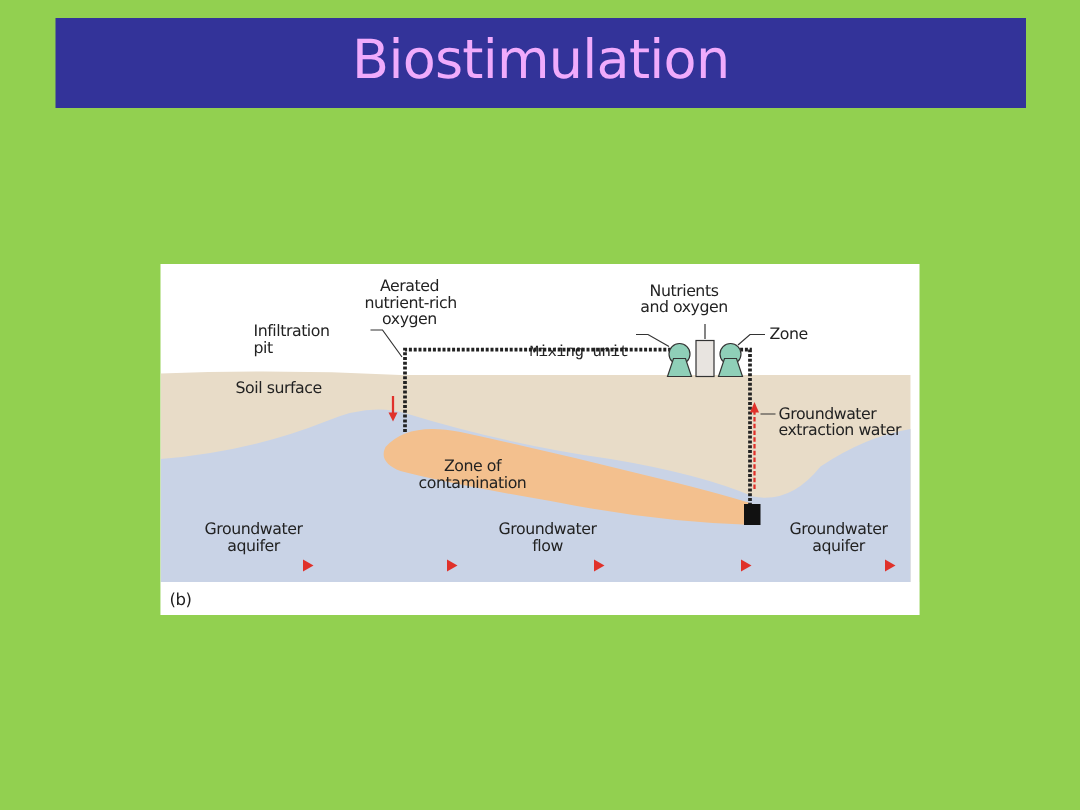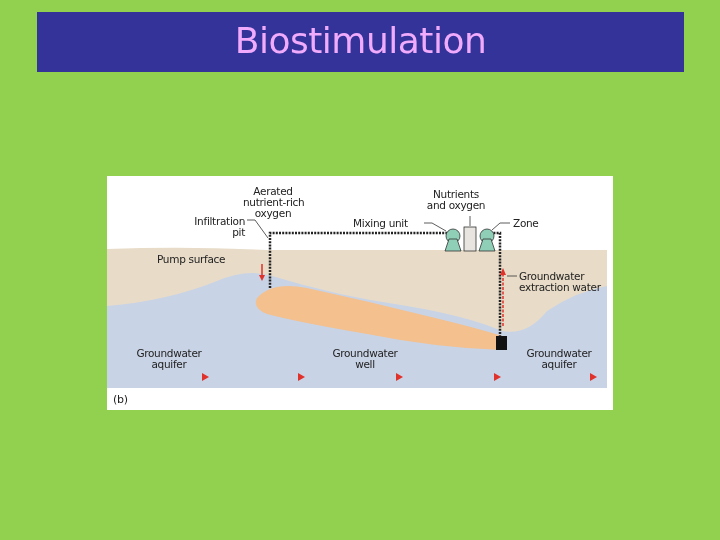--- a/index.html
+++ b/index.html
@@ -21,21 +21,21 @@
     position:absolute; left:107px; top:152px; width:506px; height:234px;
     background:#ffffff; overflow:hidden;margin-top:24px;
   }
   .figure svg { position:absolute; left:0; top:0; }
   .lbl {
     position:absolute; font-size:10.5px; color:#222; line-height:11px;
     font-family:"DejaVu Sans", sans-serif; letter-spacing:-0.3px;
     white-space:nowrap;
   }
   .c { text-align:center; }
-  .r { text-align:right; }
+  .r { }
 </style>
 </head>
 <body>
 
 <div class="title-bar">
   <span class="title">Biostimulation</span>
 </div>
 
 <div class="figure">
   <svg width="506" height="234" viewBox="0 0 506 234">
@@ -100,37 +100,41 @@
 
   <div class="lbl c" style="left:136px; top:10px; width:60px;">
     <div>Aerated</div>
     <div>nutrient-rich</div>
     <div>oxygen</div>
   </div>
   <div class="lbl r" style="left:62px; top:40px; width:76px;">
     <div>Infiltration</div>
     <div>pit</div>
   </div>
-  <div class="lbl" style="left:50px; top:78px;">Pump surface</div>
+  <div class="lbl" style="left:50px; top:78px;">Soil surface</div>
   <div class="lbl c" style="left:316px; top:13px; width:66px;">
     <div>Nutrients</div>
     <div>and oxygen</div>
   </div>
-  <div class="lbl" style="left:246px; top:42px;">Mixing unit</div>
+  <div class="lbl" style="left:246px; top:54px;font-family:Liberation Mono, monospace;">Mixing unit</div>
   <div class="lbl" style="left:406px; top:42px;">Zone</div>
   <div class="lbl" style="left:412px; top:95px;">
     <div>Groundwater</div>
     <div>extraction water</div>
+  </div>
+  <div class="lbl c" style="left:168px; top:130px; width:80px;">
+    <div>Zone of</div>
+    <div>contamination</div>
   </div>
   <div class="lbl c" style="left:22px; top:172px; width:80px;">
     <div>Groundwater</div>
     <div>aquifer</div>
   </div>
   <div class="lbl c" style="left:218px; top:172px; width:80px;">
     <div>Groundwater</div>
-    <div>well</div>
+    <div>flow</div>
   </div>
   <div class="lbl c" style="left:412px; top:172px; width:80px;">
     <div>Groundwater</div>
     <div>aquifer</div>
   </div>
   <div class="lbl" style="left:6px; top:218px; font-size:11px;">(b)</div>
 </div>
 
 </body></html>

